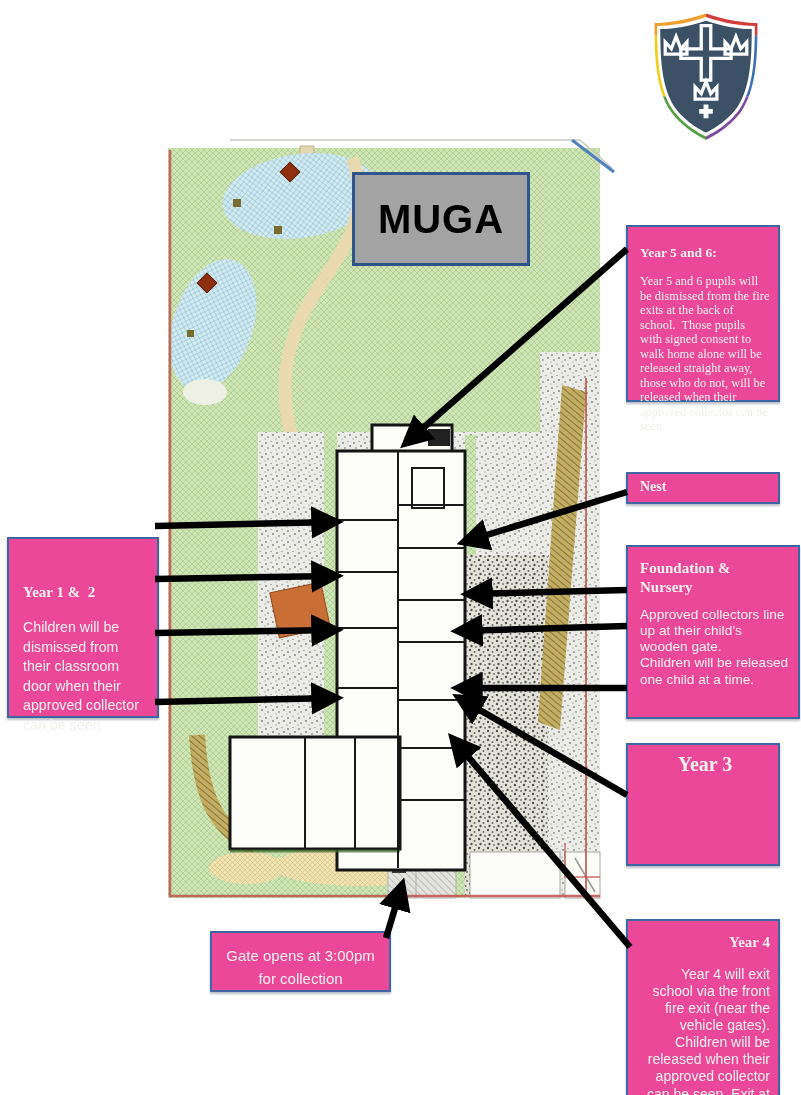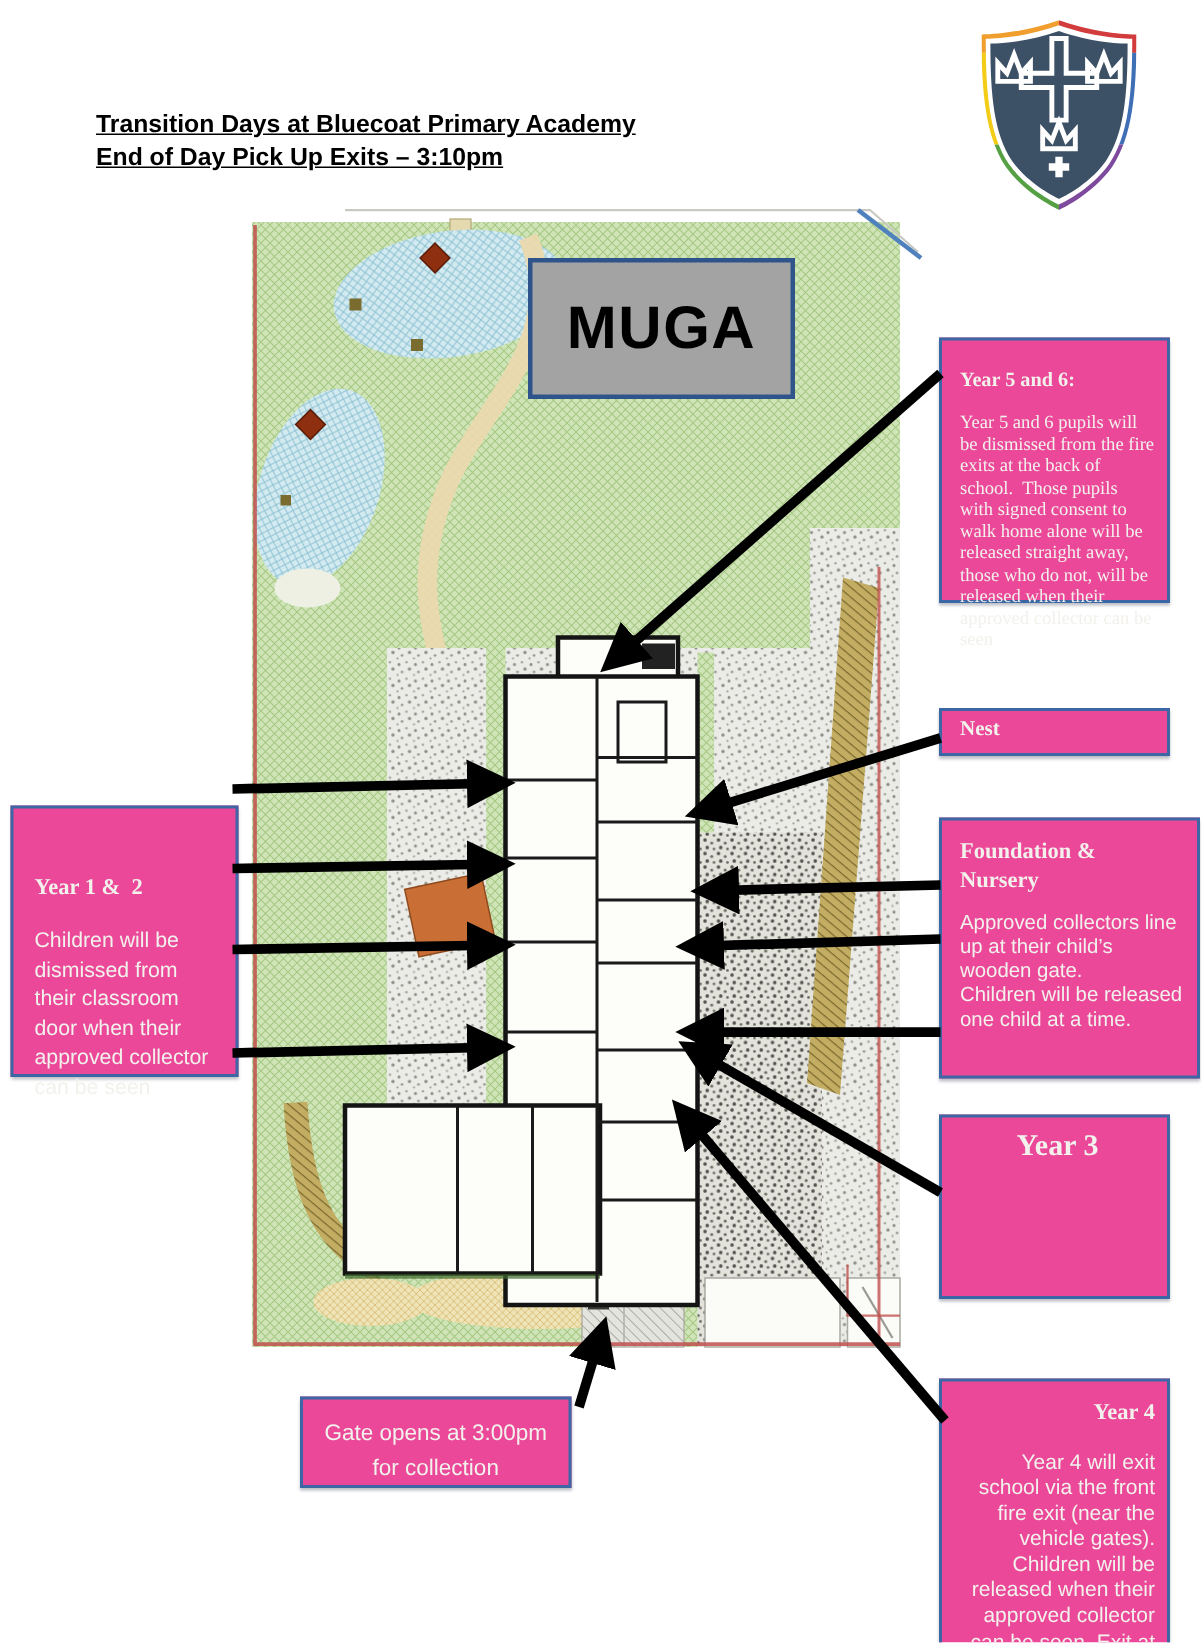--- a/index.html
+++ b/index.html
@@ -41,37 +41,33 @@
   #box-year3 .body{font-size:12.6px;line-height:1.17;}
 
   #box-year4{left:626px;top:919px;width:154px;height:199px;padding:13px 8px 0 12px;text-align:right;}
   #box-year4 .title{font-size:15px;margin-bottom:15px;}
   #box-year4 .body{font-size:14px;line-height:1.22;}
 
   #box-year12{left:7px;top:517px;width:152px;height:181px;padding:45px 10px 0 14px;margin-top:20px;}
   #box-year12 .title{font-size:15px;margin-bottom:17px;}
   #box-year12 .body{font-size:14.2px;line-height:1.38;}
 
-  #box-gate{left:200px;top:931px;width:181px;height:61px;padding-top:12px;
+  #box-gate{left:210px;top:931px;width:181px;height:61px;padding-top:12px;
             text-align:center;}
   #box-gate .body{font-size:15px;line-height:1.5;}
 
   
   #arrows-svg{position:absolute;left:0;top:0;z-index:4;pointer-events:none;}
   #arrows-svg line{stroke:#000;stroke-width:6.5;}
 </style>
 </head>
 <body>
 
 <div id="page">
 
-  <div id="doc-title">
-    <div>Transition Days at Bluecoat Primary Academy</div>
-    <div>End of Day Pick Up Exits – 3:10pm</div>
-  </div>
 
   <svg id="crest" viewBox="0 0 100 100">
     <defs>
       <clipPath id="shieldclip">
         <path d="M50,4 C64,9 79,11 88,11 C88,40 86,61 76,76 C66,90 50,97 50,97 C50,97 34,90 24,76 C14,61 12,40 12,11 C21,11 36,9 50,4 Z"></path>
       </clipPath>
     </defs>
     <g clip-path="url(#shieldclip)">
       <rect x="0" y="0" width="50" height="20" fill="#f09e2e"></rect>
       <rect x="50" y="0" width="50" height="20" fill="#d23c3c"></rect>

